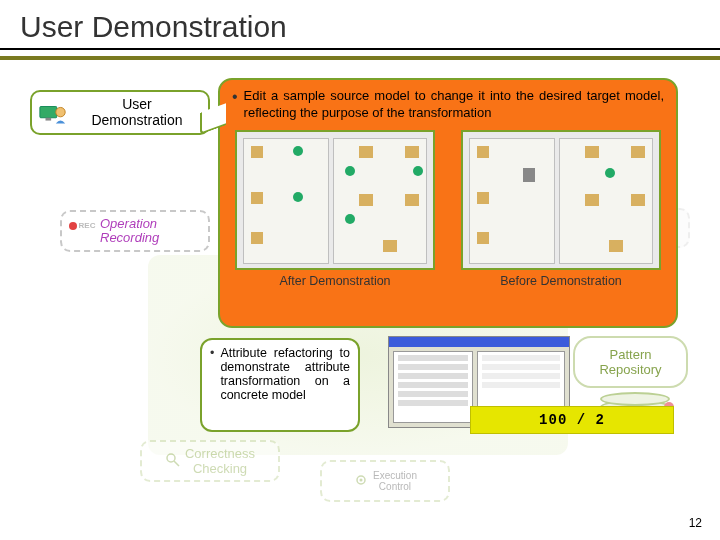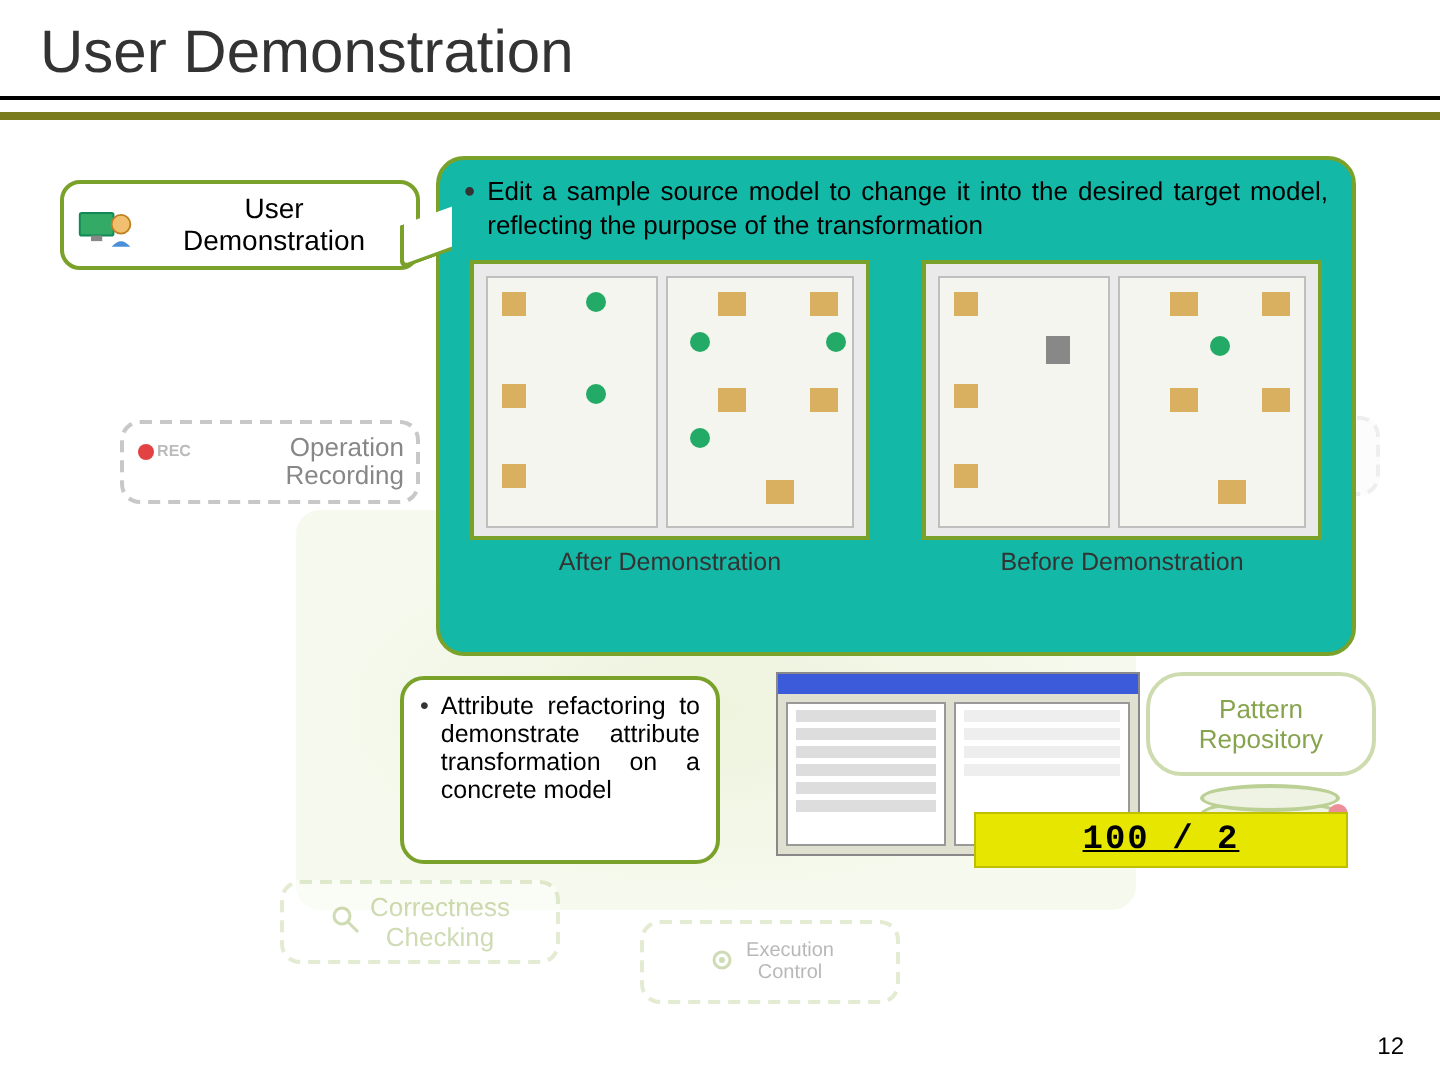--- a/index.html
+++ b/index.html
@@ -8,30 +8,30 @@
   .title { font-size: 30px; padding: 10px 20px 4px; color: #333; }
   .title-rule { height: 2px; background: #000; margin: 0 0 6px 0; width: 100%; }
   .olive-sub { height: 4px; background: #7a7a1f; width: 100%; }
 
   .bg-box-left { position: absolute; left: 30px; top: 90px; width: 180px; height: 45px; border: 2px solid #7aa22b; border-radius: 10px; background: #fff; display: flex; align-items: center; padding: 4px 6px; font-size: 14px; text-align: center; }
   .bg-box-left .icon { width: 28px; height: 28px; margin-right: 6px; }
   .bg-box-left .txt { flex: 1; text-align: center; line-height: 1.1; }
 
   .bg-box-rec { position: absolute; left: 60px; top: 210px; width: 150px; height: 42px; border: 2px dashed #bfbfbf; border-radius: 10px; background: #fff; display: flex; align-items: center; padding: 4px 6px; font-size: 13px; color: #bfbfbf; opacity: 0.85; }
   .bg-box-rec .icon { width: 28px; height: 20px; margin-right: 4px; display: flex; align-items: flex-start; justify-content: center; }
-  .bg-box-rec .txt { flex: 1; text-align: right; line-height: 1.1; color: #737373; }
+  .bg-box-rec .txt { flex: 1; text-align: left; line-height: 1.1; color: #a21caf; font-style: italic; }
 
   .bg-box-generic {
     position: absolute; width: 140px; height: 40px; border: 2px dashed #cfcfcf;
     border-radius: 10px; background: #f8f8f8; opacity: 0.35;
   }
 
   .callout {
     position: absolute; left: 218px; top: 78px; width: 460px; height: 250px;
-    border: 2px solid #7aa22b; border-radius: 14px; background: #14b8a6; z-index: 10;
+    border: 2px solid #7aa22b; border-radius: 14px; background: #f97316; z-index: 10;
     padding: 8px 12px;
   }
   .callout-tail {
     position: absolute; left: 200px; top: 108px; width: 26px; height: 22px;
     border-left: 2px solid #7aa22b; border-bottom: 2px solid #7aa22b;
     border-bottom-left-radius: 4px; background: #fff; z-index: 11;
     transform: skewY(-20deg);
   }
   .callout p { font-size: 13px; line-height: 1.3; text-align: justify; }
   .bullet-row { display: flex; align-items: flex-start; }
@@ -66,26 +66,25 @@
     position: absolute; right: 50px; top: 392px; width: 70px; height: 34px;
     opacity: 0.5;
   }
   .repo-disk .d { position: absolute; width: 70px; height: 14px; border: 2px solid #7aa22b; border-radius: 50%; background: #dfe9c9; }
   .repo-disk .d1 { top: 0; }
   .repo-disk .d2 { top: 8px; }
   .repo-disk .d3 { top: 16px; }
   .repo-disk .dot { position: absolute; width: 10px; height: 10px; border-radius: 50%; background: #d23; top: 10px; right: -4px; }
 
   .ratio-box {
-    position: absolute; right: 46px; top: 406px; width: 187px; height: 28px;
+    position: absolute; right: 46px; top: 406px; width: 204px; height: 28px;
     background: #e6e600; border: 1px solid #bfbf00; z-index: 12;
     display: flex; align-items: center; justify-content: center;
-    font-family: "Courier New", monospace; font-size: 17px; font-weight: bold; color: #000;
+    font-family: "Courier New", monospace; font-size: 14px; font-weight: bold; color: #000;
     letter-spacing: 1px;
-    text-decoration: underline;
   }
 
   .page-num { position: absolute; right: 18px; bottom: 10px; font-size: 12px; color: #000; margin-left: 42px; }
 
   .mini-screenshot {
     position: absolute; left: 388px; top: 336px; width: 182px; height: 92px;
     border: 1px solid #888; background: #e0e0d0; z-index: 9;
   }
   .mini-screenshot .bar { height: 10px; background: #3b5bdb; width: 100%; }
   .mini-screenshot .pane-l { position: absolute; left: 4px; top: 14px; width: 80px; height: 72px; background: #fff; border: 1px solid #999; }

